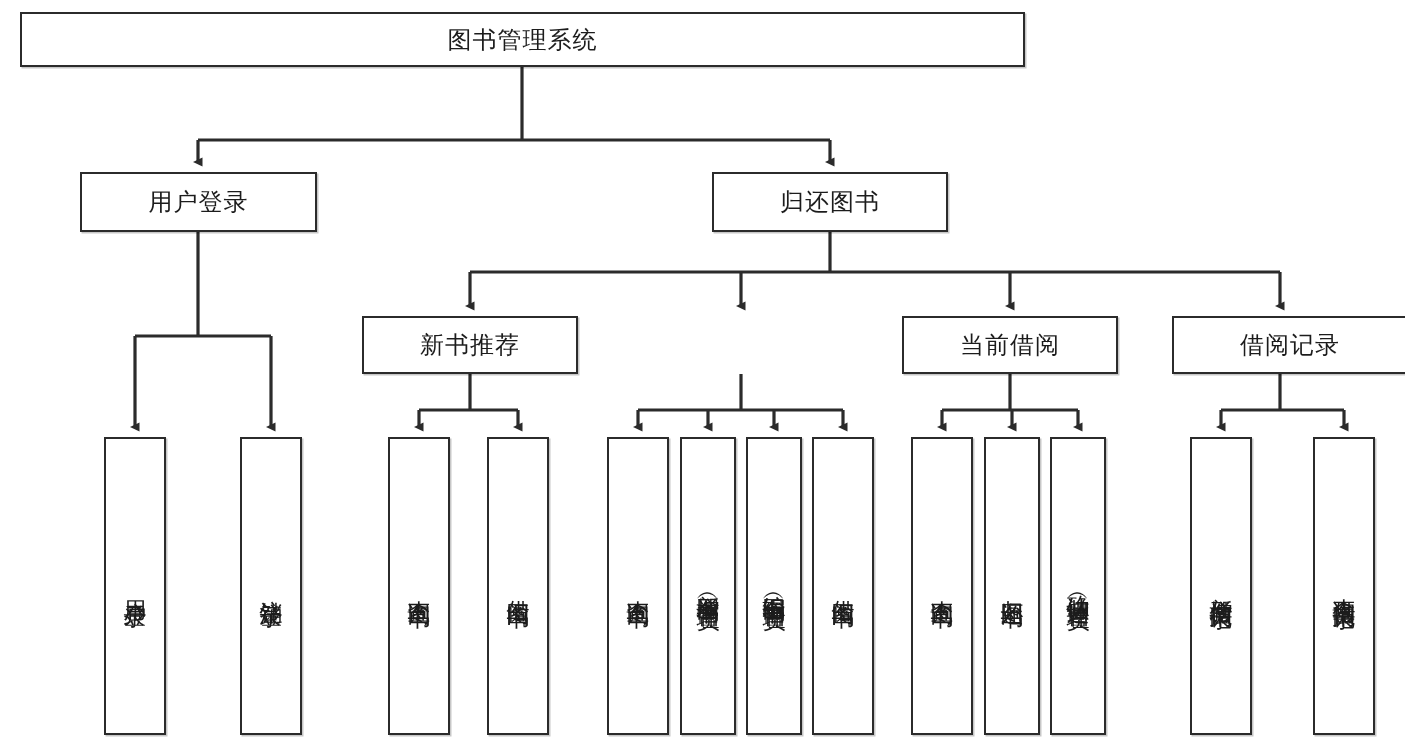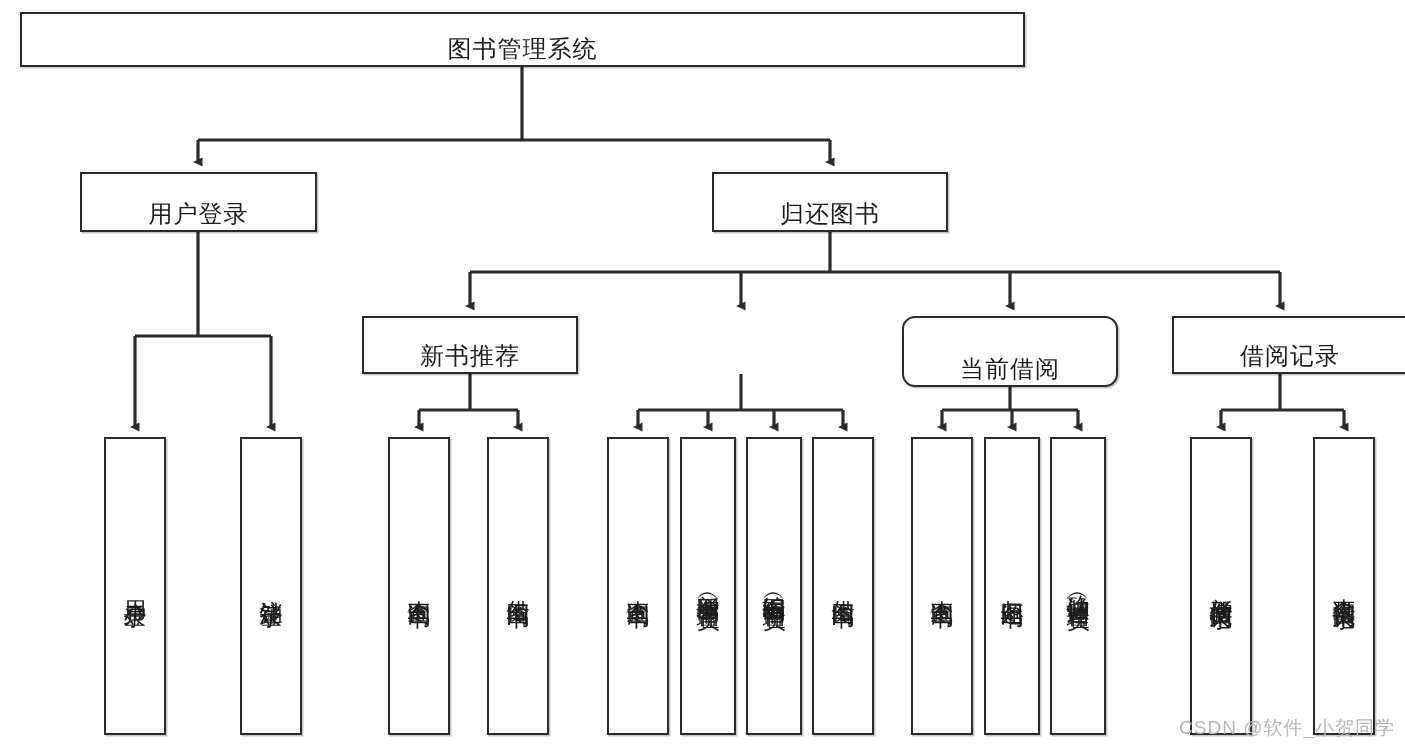--- a/index.html
+++ b/index.html
@@ -32,21 +32,20 @@
     background: #ffffff;
     display: flex;
     align-items: center;
     justify-content: center;
     color: #1c1c1c;
     box-shadow: 1.5px 1.5px 0 rgba(0,0,0,0.22);
   }
   .node.horiz {
     font-size: 24px;
     letter-spacing: 1px;
-    align-items: flex-end;
   }
   .node.vert {
     writing-mode: vertical-rl;
     text-orientation: upright;
     font-size: 23px;
     line-height: 1.18;
     letter-spacing: 2px;
     align-items: center;
     justify-content: center;
     padding: 4px 0;
@@ -128,21 +127,21 @@
   <div class="node horiz" style="left:80px; top:172px; width:237px; height:60px;">
     <span>用户登录</span>
   </div>
   <div class="node horiz" style="left:712px; top:172px; width:236px; height:60px;">
     <span>归还图书</span>
   </div>
 
   <div class="node horiz" style="left:362px; top:316px; width:216px; height:58px;">
     <span>新书推荐</span>
   </div>
-  <div class="node horiz" style="left:902px; top:316px; width:216px; height:71px;border-radius:13px;">
+  <div class="node horiz" style="left:902px; top:316px; width:216px; height:58px;">
     <span>当前借阅</span>
   </div>
   <div class="node horiz" style="left:1172px; top:316px; width:236px; height:58px;">
     <span>借阅记录</span>
   </div>
 
   <div class="node vert" style="left:104px; top:437px; width:62px; height:298px;">
     <span class="vlabel">用户登录</span>
   </div>
   <div class="node vert" style="left:240px; top:437px; width:62px; height:298px;">
@@ -175,14 +174,13 @@
   <div class="node vert" style="left:1050px; top:437px; width:56px; height:298px;">
     <span class="vlabel">确认归还（管理员）</span>
   </div>
   <div class="node vert" style="left:1190px; top:437px; width:62px; height:298px;">
     <span class="vlabel">新增借阅记录</span>
   </div>
   <div class="node vert" style="left:1313px; top:437px; width:62px; height:298px;">
     <span class="vlabel">查询借阅记录</span>
   </div>
 
-  <div id="watermark">CSDN @软件_小贺同学</div>
 </div>
 
 </body></html>

